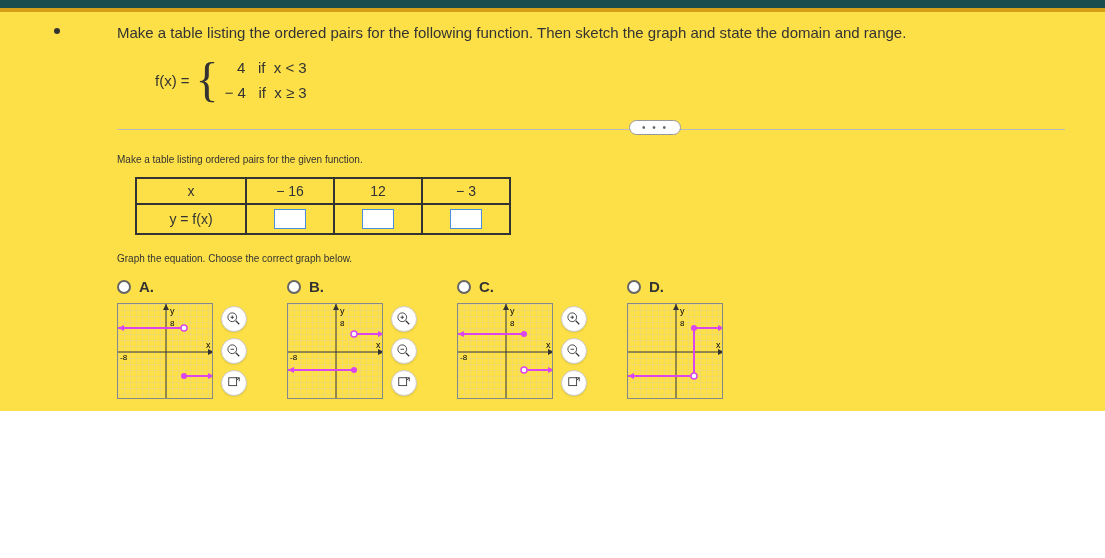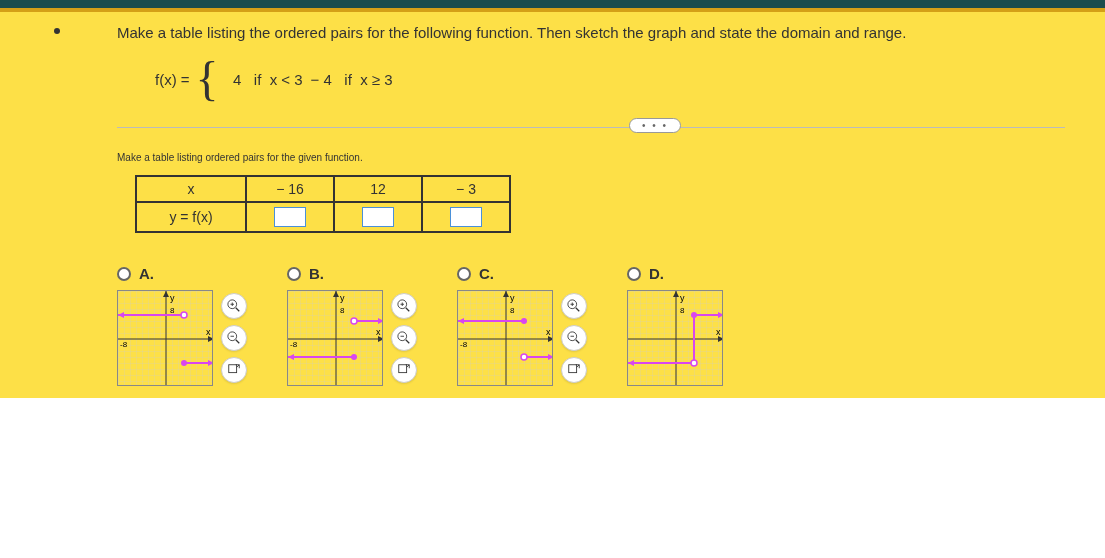--- a/index.html
+++ b/index.html
@@ -4,21 +4,21 @@
 <style>
 * { margin: 0; padding: 0; box-sizing: border-box; }
 body { font-family: Arial, sans-serif; font-size: 14px; color: #333; background: #fff; width: 1105px; }
 .header-bar { background: #1a4d4d; height: 8px; }
 .accent { background: #d4a017; height: 4px; width: 100%; }
 .content { padding: 12px 40px 12px 117px; background: #fde047; }
 .bullet { position: absolute; left: 54px; top: 16px; width: 6px; height: 6px; background: #333; border-radius: 50%; }
 .instruction { margin-bottom: 18px; font-size: 15px; }
 .function-def { margin: 18px 0 28px 38px; display: flex; align-items: center; font-size: 15px; }
 .brace { font-size: 48px; font-weight: 100; line-height: 40px; margin: 0 6px; font-family: serif; }
-.cases { display: flex; flex-direction: row; gap: 8px; text-align: right; }
+.cases { display: flex; flex-direction: column; gap: 8px; text-align: right; }
 .cases div { white-space: pre; font-size: 15px; }
 .divider { position: relative; border-top: 1px solid #bbb; margin: 10px 0 24px 0; }
 .dots-badge { position: absolute; left: 54%; top: -10px; background: #fff; border: 1px solid #999; border-radius: 12px; padding: 1px 12px; font-size: 10px; letter-spacing: 2px; color: #666; }
 .sub-instruction { font-size: 10px; margin-bottom: 12px; }
 .table-box { display: inline-block; border: 1px solid #333; margin: 0 0 18px 18px; }
 .table-row { display: flex; }
 .table-row > div { border: 1px solid #333; padding: 4px 8px; text-align: center; display: flex; align-items: center; justify-content: center; }
 .row-header { width: 110px; font-size: 14px; }
 .data-cell { width: 88px; font-size: 14px; }
 .input-box { width: 32px; height: 20px; border: 1px solid #4a90d9; background: #fff; }
@@ -74,20 +74,21 @@
           </div>
       <div class="data-cell">
             <div class="input-box"></div>
           </div>
       <div class="data-cell">
             <div class="input-box"></div>
           </div>
     </div>
   </div>
 
+  <div class="sub-instruction">Graph the equation. Choose the correct graph below.</div>
 
   <div class="choices">
 
     <div>
       <div class="choice">
         <div class="radio"></div>
         <span class="choice-label">A.</span>
       </div>
       <div class="graph-area">
         <svg class="grid-svg" width="96" height="96">

